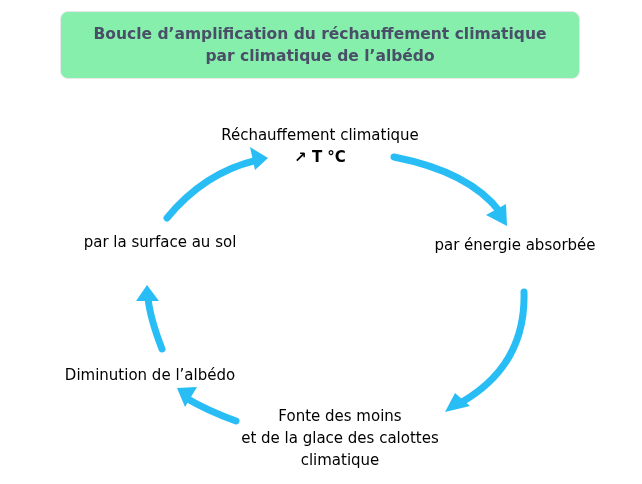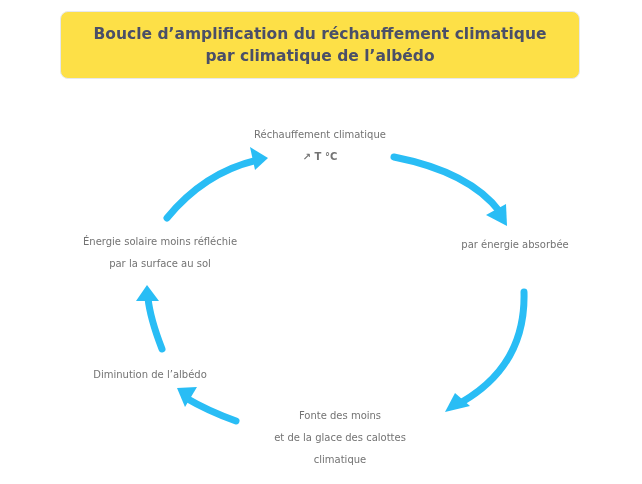--- a/index.html
+++ b/index.html
@@ -1,23 +1,23 @@
 <!DOCTYPE html>
 <html><head>
 <meta charset="utf-8">
 <style>
   html, body { margin: 0; padding: 0; background: #ffffff; }
   body { width: 642px; height: 484px; position: relative; overflow: hidden;
          font-family: "DejaVu Sans", sans-serif; color: #4a4f68; }
   .title-box { position: absolute; left: 60px; top: 11px; width: 520px; height: 68px;
-    border: 1px solid #e6e8ee; border-radius: 8px; background: #fde047; box-sizing: border-box;
+    border: 1px solid #e6e8ee; border-radius: 8px; background: #86efac; box-sizing: border-box;
     display: flex; flex-direction: column; align-items: center; justify-content: center; }
   .title-box span { font-weight: bold; font-size: 15.5px; line-height: 22px; color: #4a4f68; }
-  .node { position: absolute; text-align: center; font-size: 10px; line-height: 22px;
-          color: #737373; font-weight: normal; }
+  .node { position: absolute; text-align: center; font-size: 15px; line-height: 22px;
+          color: #000000; font-weight: normal; }
   .node span { display: block; white-space: nowrap; }
   svg.arrows { position: absolute; left: 0; top: 0; }
 </style>
 </head>
 <body>
 
 <div class="title-box">
   <span>Boucle d’amplification du réchauffement climatique</span>
   <span>par climatique de l’albédo</span>
 </div>
@@ -52,15 +52,14 @@
   <span>Fonte des moins</span>
   <span>et de la glace des calottes</span>
   <span>climatique</span>
 </div>
 
 <div class="node" style="left:40px; top:364px; width:220px;">
   <span>Diminution de l’albédo</span>
 </div>
 
 <div class="node" style="left:10px; top:231px; width:300px;">
-  <span>Énergie solaire moins réfléchie</span>
   <span>par la surface au sol</span>
 </div>
 
 </body></html>

